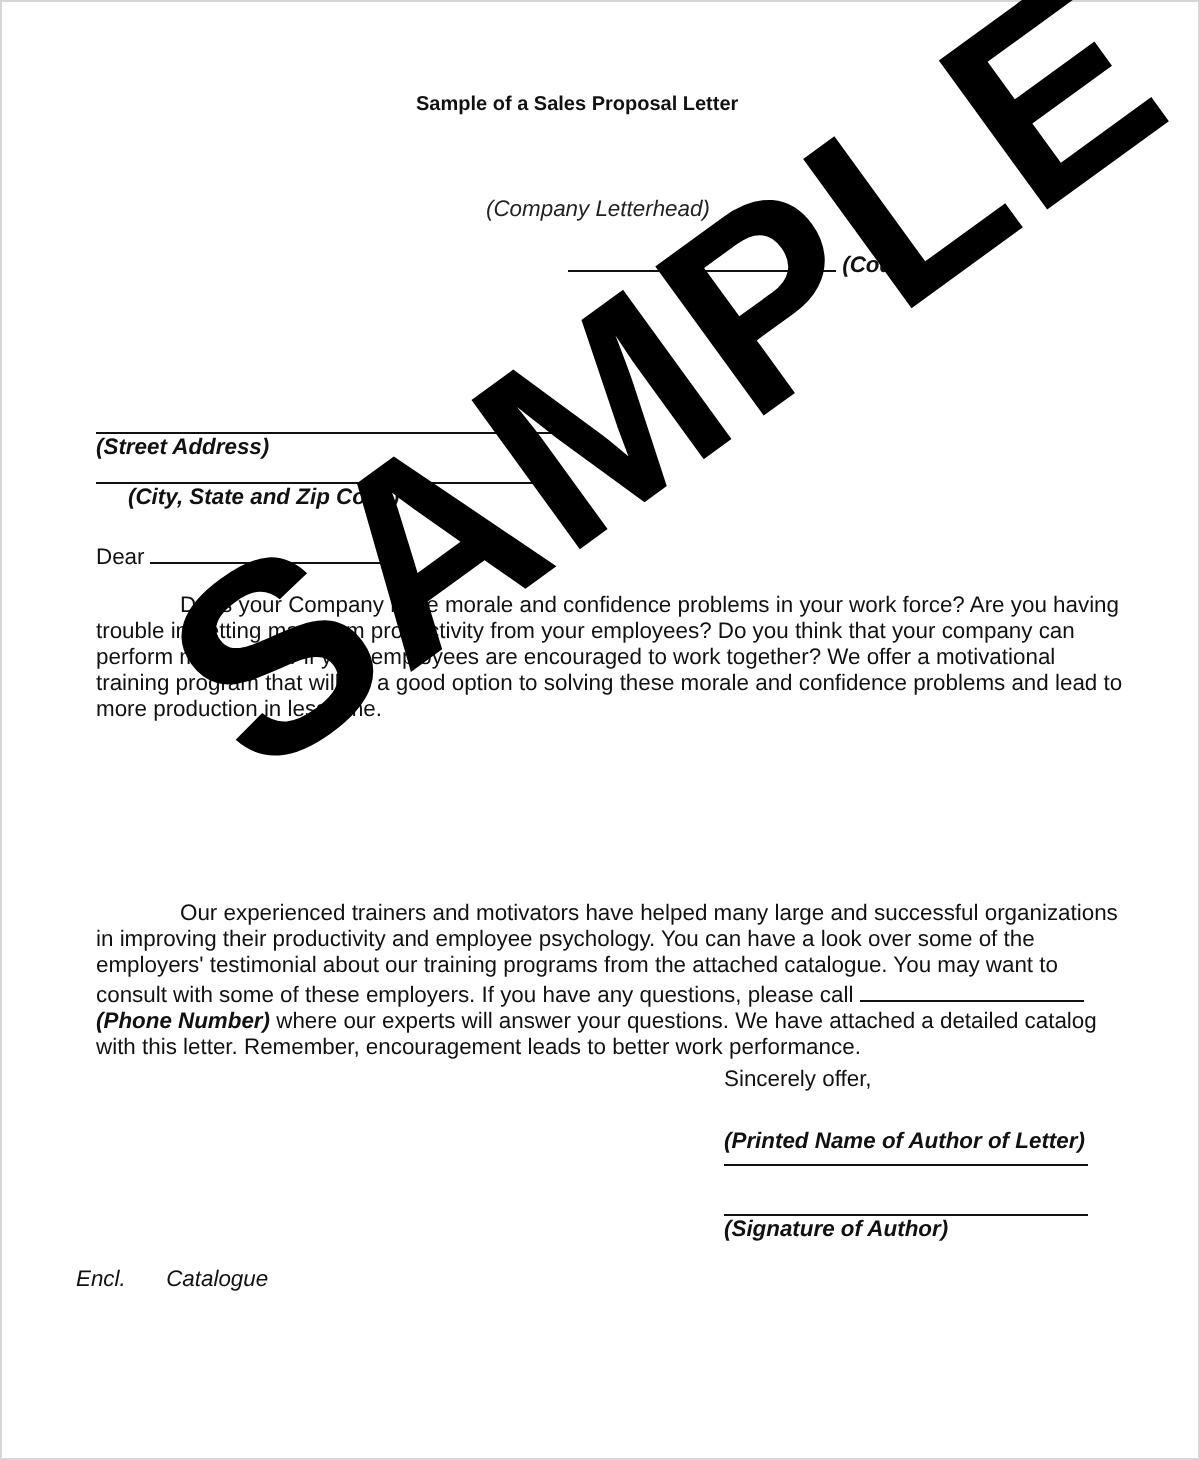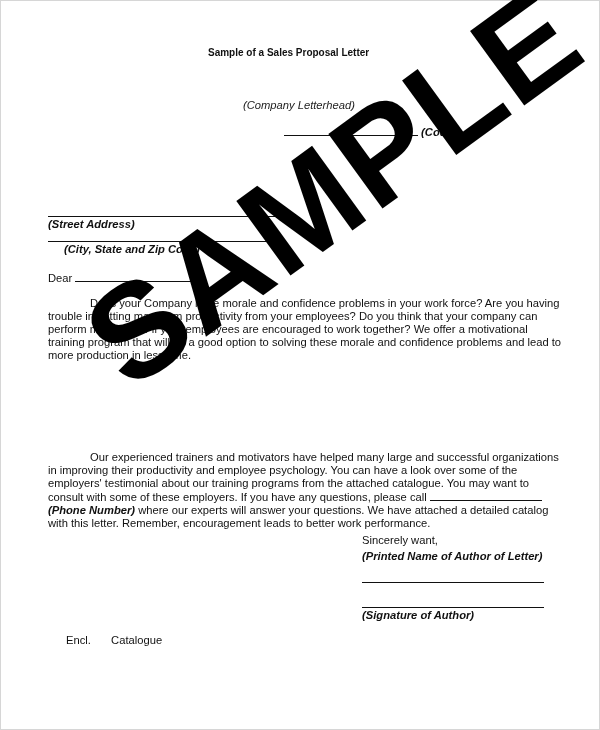--- a/index.html
+++ b/index.html
@@ -60,28 +60,28 @@
 
 
   <div class="para" style="top:450px;">
     <p><span class="indent"></span><span>Our experienced trainers and motivators have helped many large and successful organizations in improving their productivity and employee psychology. You can have a look over some of the employers' testimonial about our training programs from the attached catalogue. You may want to consult with some of these employers. If you have any questions, please call</span>
       <span class="blank" style="width:112px;"></span>
       <span class="bi">(Phone Number)</span>
       <span>where our experts will answer your questions. We have attached a detailed catalog with this letter. Remember, encouragement leads to better work performance.</span>
     </p>
   </div>
 
-  <div class="abs" style="left:361px; top:533px;">Sincerely want,</div>
+  <div class="abs" style="left:361px; top:533px;">Sincerely offer,</div>
 
   <div class="rule" style="left:361px; top:581px; width:182px;"></div>
-  <div class="abs bi" style="left:361px; top:549px;">(Printed Name of Author of Letter)</div>
+  <div class="abs bi" style="left:361px; top:564px;">(Printed Name of Author of Letter)</div>
 
   <div class="rule" style="left:361px; top:606px; width:182px;"></div>
   <div class="abs bi" style="left:361px; top:608px;">(Signature of Author)</div>
 
-  <div class="abs" style="left:65px; top:633px;">
+  <div class="abs" style="left:37px; top:633px;font-style:italic;">
     <span>Encl.</span>
     <span style="display:inline-block; width:14px;"></span>
     <span>Catalogue</span>
   </div>
 
   <div class="watermark">SAMPLE</div>
 </div>
 
 </body></html>

